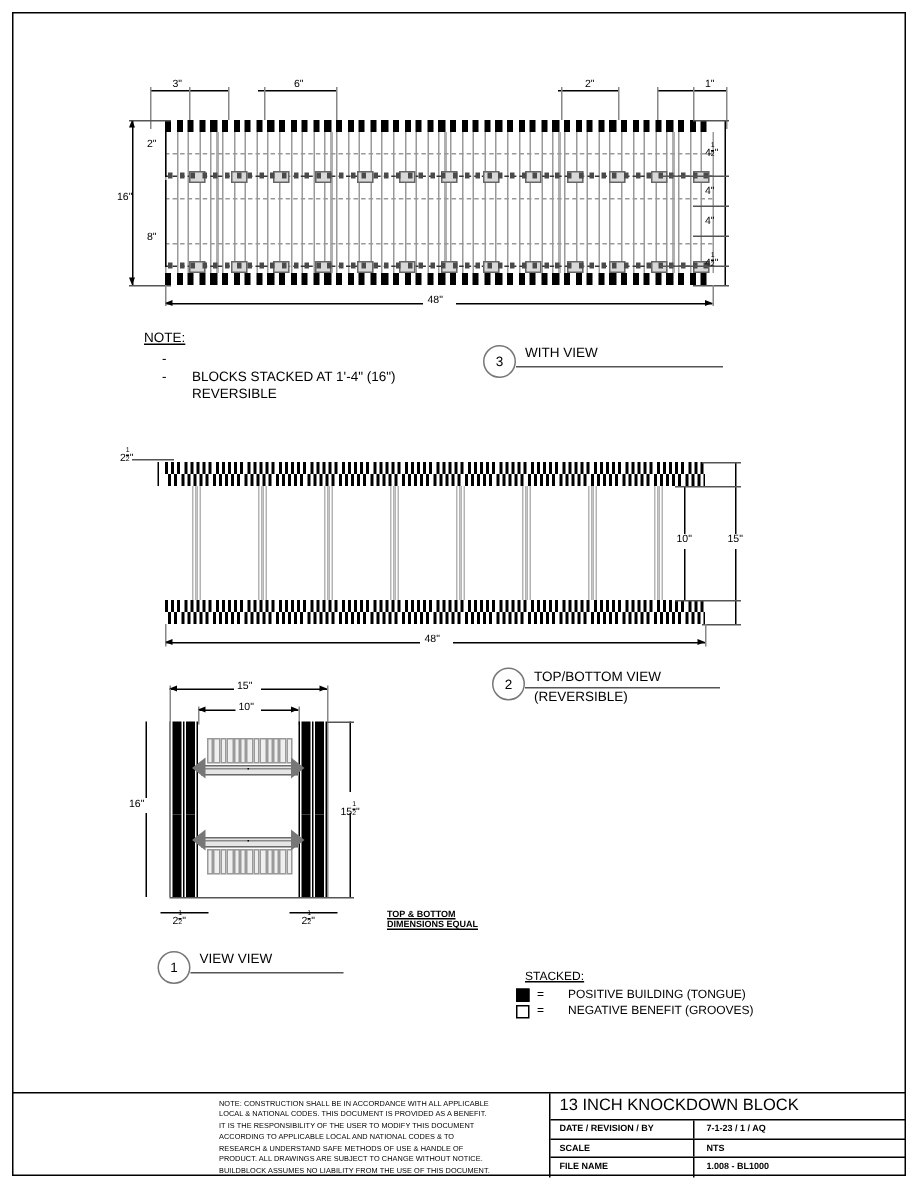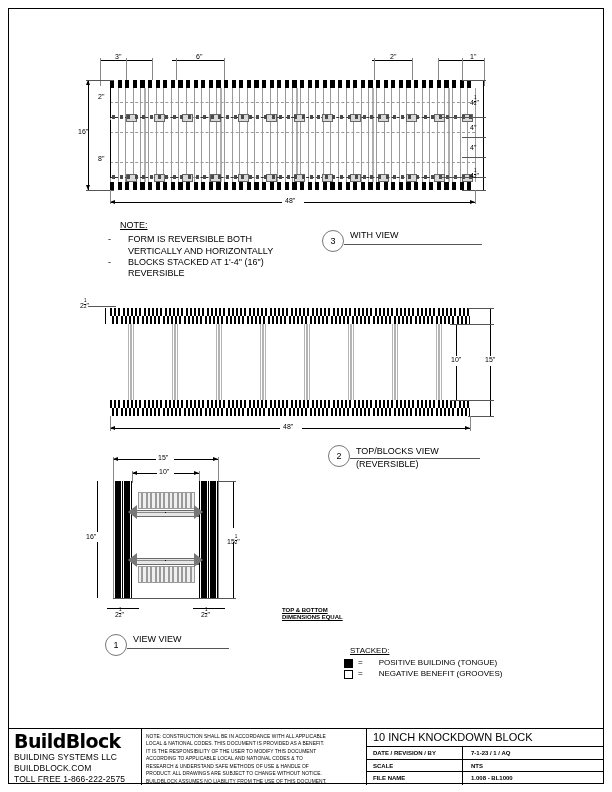--- a/index.html
+++ b/index.html
@@ -8,21 +8,21 @@
     font-family:"Liberation Sans", sans-serif;color:#000;
   }
   .sheet{position:absolute;inset:0;}
   .border-outer{position:absolute;left:8px;top:8px;width:596px;height:776px;border:1px solid #000;box-sizing:border-box;}
   .abs{position:absolute;}
   .lbl{font-size:7px;letter-spacing:0;line-height:1;white-space:nowrap;}
   .lbl9{font-size:9px;line-height:1.25;white-space:nowrap;}
   .lbl8{font-size:8px;line-height:1.25;white-space:nowrap;}
   .lbl6{font-size:6px;line-height:1.2;white-space:nowrap;}
   .bold{font-weight:bold;}
-  .ul{text-decoration:underline;margin-left:24px;}
+  .ul{text-decoration:underline;}
 
   
   .hline{position:absolute;height:0;border-top:1px solid #000;}
   .vline{position:absolute;width:0;border-left:1px solid #000;}
   .hline-thin{position:absolute;height:0;border-top:1px solid #555;}
   .vline-thin{position:absolute;width:0;border-left:1px solid #888;}
   .hdash{position:absolute;height:0;border-top:1px dashed #999;}
   .hcenter{position:absolute;height:0;border-top:1px dashed #333;}
 
   
@@ -410,24 +410,20 @@
     <div class="vline-thin" style="left:475px;top:190px;height:14px;"></div>
     <div class="abs" style="left:282px;top:196px;width:22px;height:11px;background:#fff;"></div>
     <div class="lbl abs" style="left:285px;top:197px;">48"</div>
   </div>
 
   <div class="abs" style="left:96px;top:220px;">
     <div class="lbl9 ul">NOTE:</div>
     <div style="margin-top:3px;">
       <div style="display:flex;">
         <span class="lbl9" style="width:20px;display:inline-block;padding-left:12px;">-</span>
-        <span class="lbl9">
-          <span style="display:block;">FORM IS REVERSIBLE BOTH</span>
-          <span style="display:block;">VERTICALLY AND HORIZONTALLY</span>
-        </span>
       </div>
       <div style="display:flex;">
         <span class="lbl9" style="width:20px;display:inline-block;padding-left:12px;">-</span>
         <span class="lbl9">
           <span style="display:block;">BLOCKS STACKED AT 1'-4" (16")</span>
           <span style="display:block;">REVERSIBLE</span>
         </span>
       </div>
     </div>
   </div>
@@ -854,21 +850,21 @@
     <div class="vline-thin" style="left:110px;top:126px;height:15px;"></div>
     <div class="vline-thin" style="left:470px;top:126px;height:15px;"></div>
     <div class="abs" style="left:280px;top:132px;width:22px;height:11px;background:#fff;"></div>
     <div class="lbl abs" style="left:283px;top:133px;">48"</div>
   </div>
 
   <div class="bubble" style="left:328px;top:445px;">
     <span>2</span>
   </div>
   <div class="hline-thin" style="left:350px;top:458px;width:130px;"></div>
-  <div class="lbl9 abs" style="left:356px;top:446px;">TOP/BLOCKS VIEW</div>
+  <div class="lbl9 abs" style="left:356px;top:446px;">TOP/BOTTOM VIEW</div>
   <div class="lbl9 abs" style="left:356px;top:459px;">(REVERSIBLE)</div>
 
   <div class="abs" style="left:0;top:450px;width:360px;height:180px;">
 
     <div class="hline" style="left:113px;top:9px;width:105px;"></div>
     <div class="vline-thin" style="left:113px;top:7px;height:24px;"></div>
     <div class="vline-thin" style="left:218px;top:7px;height:24px;"></div>
     <div class="abs" style="left:156px;top:3px;width:18px;height:10px;background:#fff;"></div>
     <div class="lbl abs" style="left:158px;top:4px;">15"</div>
 
@@ -986,39 +982,33 @@
     </div>
     <div style="display:flex;align-items:center;margin-top:1px;">
       <span class="sw neg"></span>
       <span class="lbl8" style="margin-left:5px;">=</span>
       <span class="lbl8" style="margin-left:16px;">NEGATIVE BENEFIT (GROOVES)</span>
     </div>
   </div>
 
   <div class="tb">
 
-    <div class="tb-logo">
-      <div class="brand">BuildBlock</div>
-      <div class="sub">BUILDING SYSTEMS LLC</div>
-      <div class="sub">BUILDBLOCK.COM</div>
-      <div class="sub">TOLL FREE 1-866-222-2575</div>
-    </div>
 
     <div class="tb-note">
       <p>NOTE: CONSTRUCTION SHALL BE IN ACCORDANCE WITH ALL APPLICABLE</p>
       <p>LOCAL &amp; NATIONAL CODES. THIS DOCUMENT IS PROVIDED AS A BENEFIT.</p>
       <p>IT IS THE RESPONSIBILITY OF THE USER TO MODIFY THIS DOCUMENT</p>
       <p>ACCORDING TO APPLICABLE LOCAL AND NATIONAL CODES &amp; TO</p>
       <p>RESEARCH &amp; UNDERSTAND SAFE METHODS OF USE &amp; HANDLE OF</p>
       <p>PRODUCT. ALL DRAWINGS ARE SUBJECT TO CHANGE WITHOUT NOTICE.</p>
       <p>BUILDBLOCK ASSUMES NO LIABILITY FROM THE USE OF THIS DOCUMENT.</p>
     </div>
 
     <div class="tb-right">
-      <div class="tb-title">10 INCH KNOCKDOWN BLOCK</div>
+      <div class="tb-title">13 INCH KNOCKDOWN BLOCK</div>
       <div class="tb-row">
         <div class="tb-k">DATE / REVISION / BY</div>
         <div class="tb-v">7-1-23 / 1 / AQ</div>
       </div>
       <div class="tb-row">
         <div class="tb-k">SCALE</div>
         <div class="tb-v">NTS</div>
       </div>
       <div class="tb-row">
         <div class="tb-k">FILE NAME</div>

